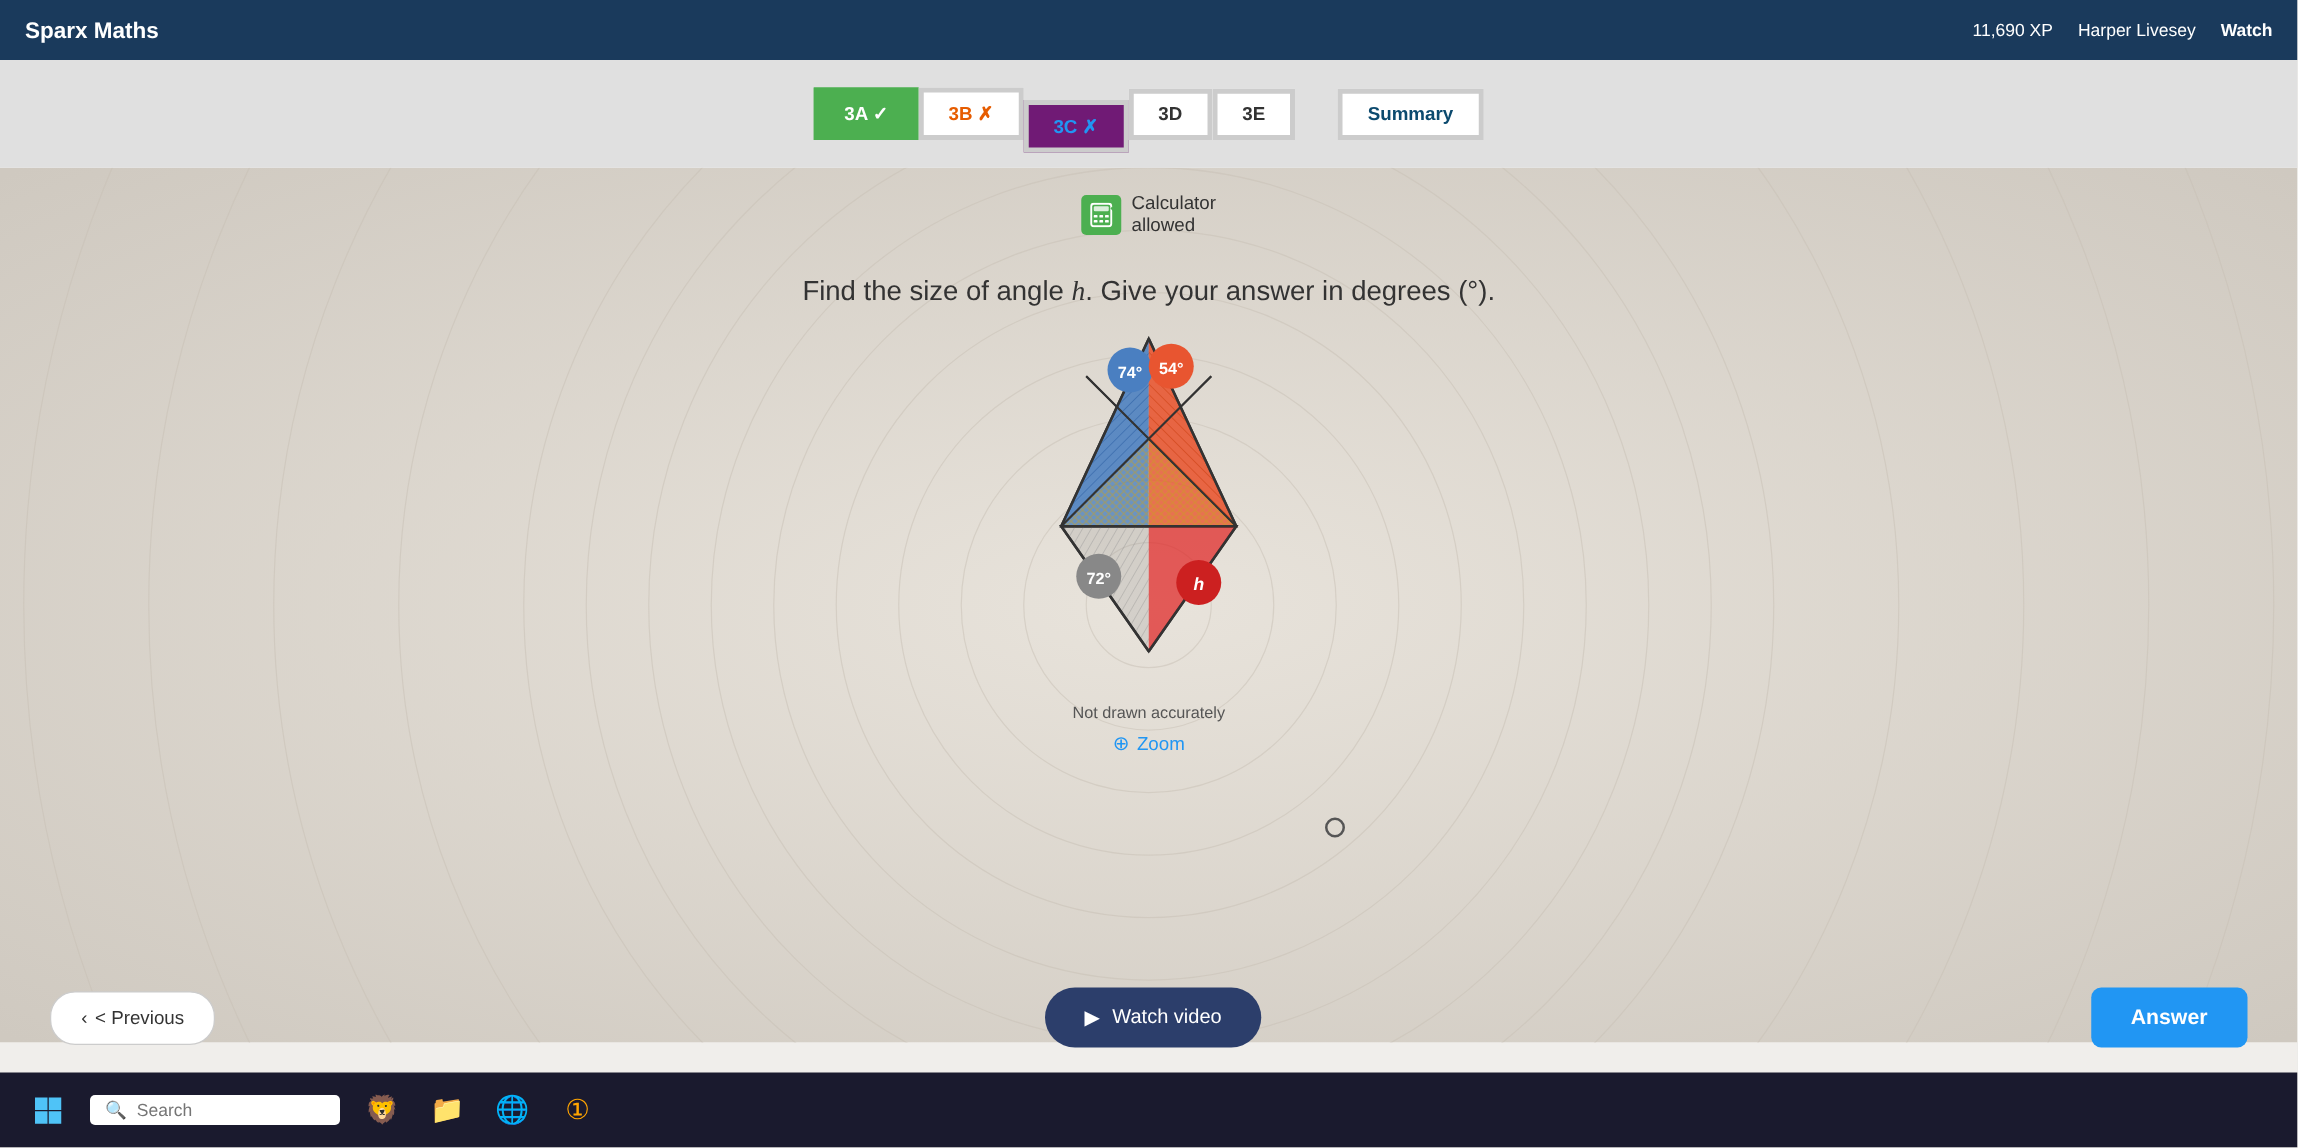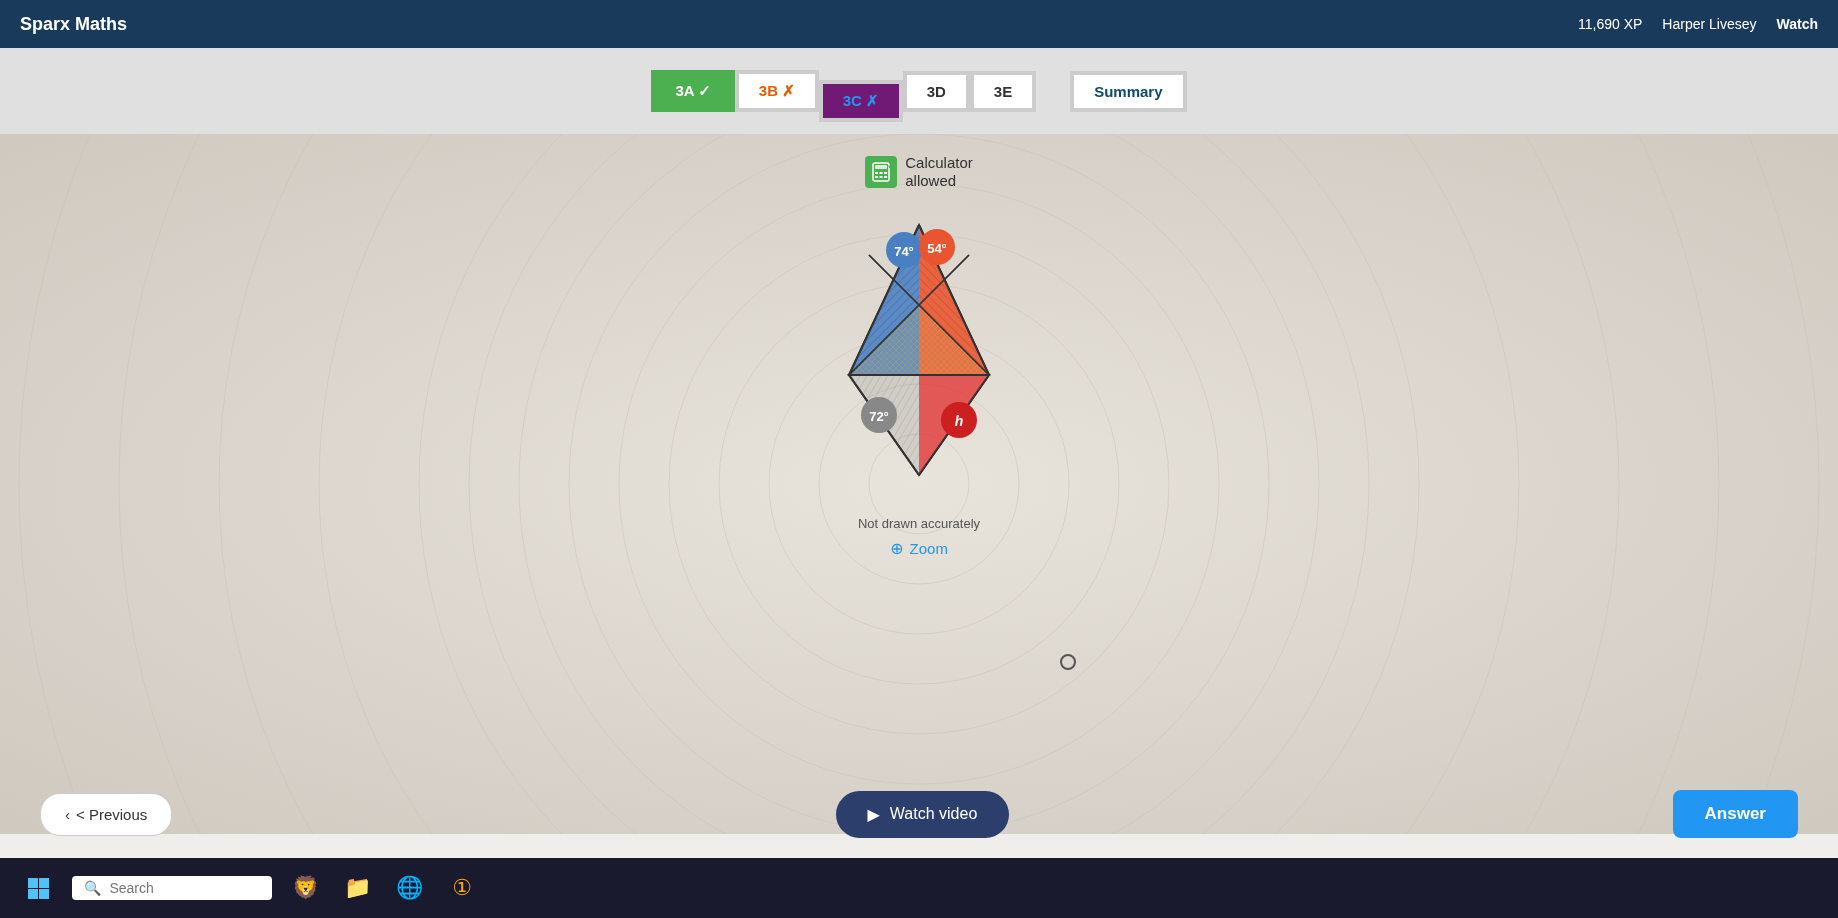--- a/index.html
+++ b/index.html
@@ -352,20 +352,23 @@
           <path d="M 18 4 L 22 8" stroke="#4caf50" stroke-width="2"></path>
         </svg>
       </div>
       <div style="line-height:1.2;">
         <span>Calculator</span><br>
         <span>allowed</span>
       </div>
     </div>
   </div>
 
+  <div class="question-text">
+    Find the size of angle <em>h</em>. Give your answer in degrees (°).
+  </div>
 
   <div class="diagram-container">
     <svg class="diagram-svg" viewBox="0 0 280 290">
 
       <polygon points="140,10 70,160 140,160" fill="#4a7fc1" opacity="0.8"></polygon>
 
       <polygon points="140,10 210,160 140,160" fill="#e85530" opacity="0.8"></polygon>
 
       <defs>
         <pattern id="hatch-blue" width="6" height="6" patternUnits="userSpaceOnUse" patternTransform="rotate(45)">

